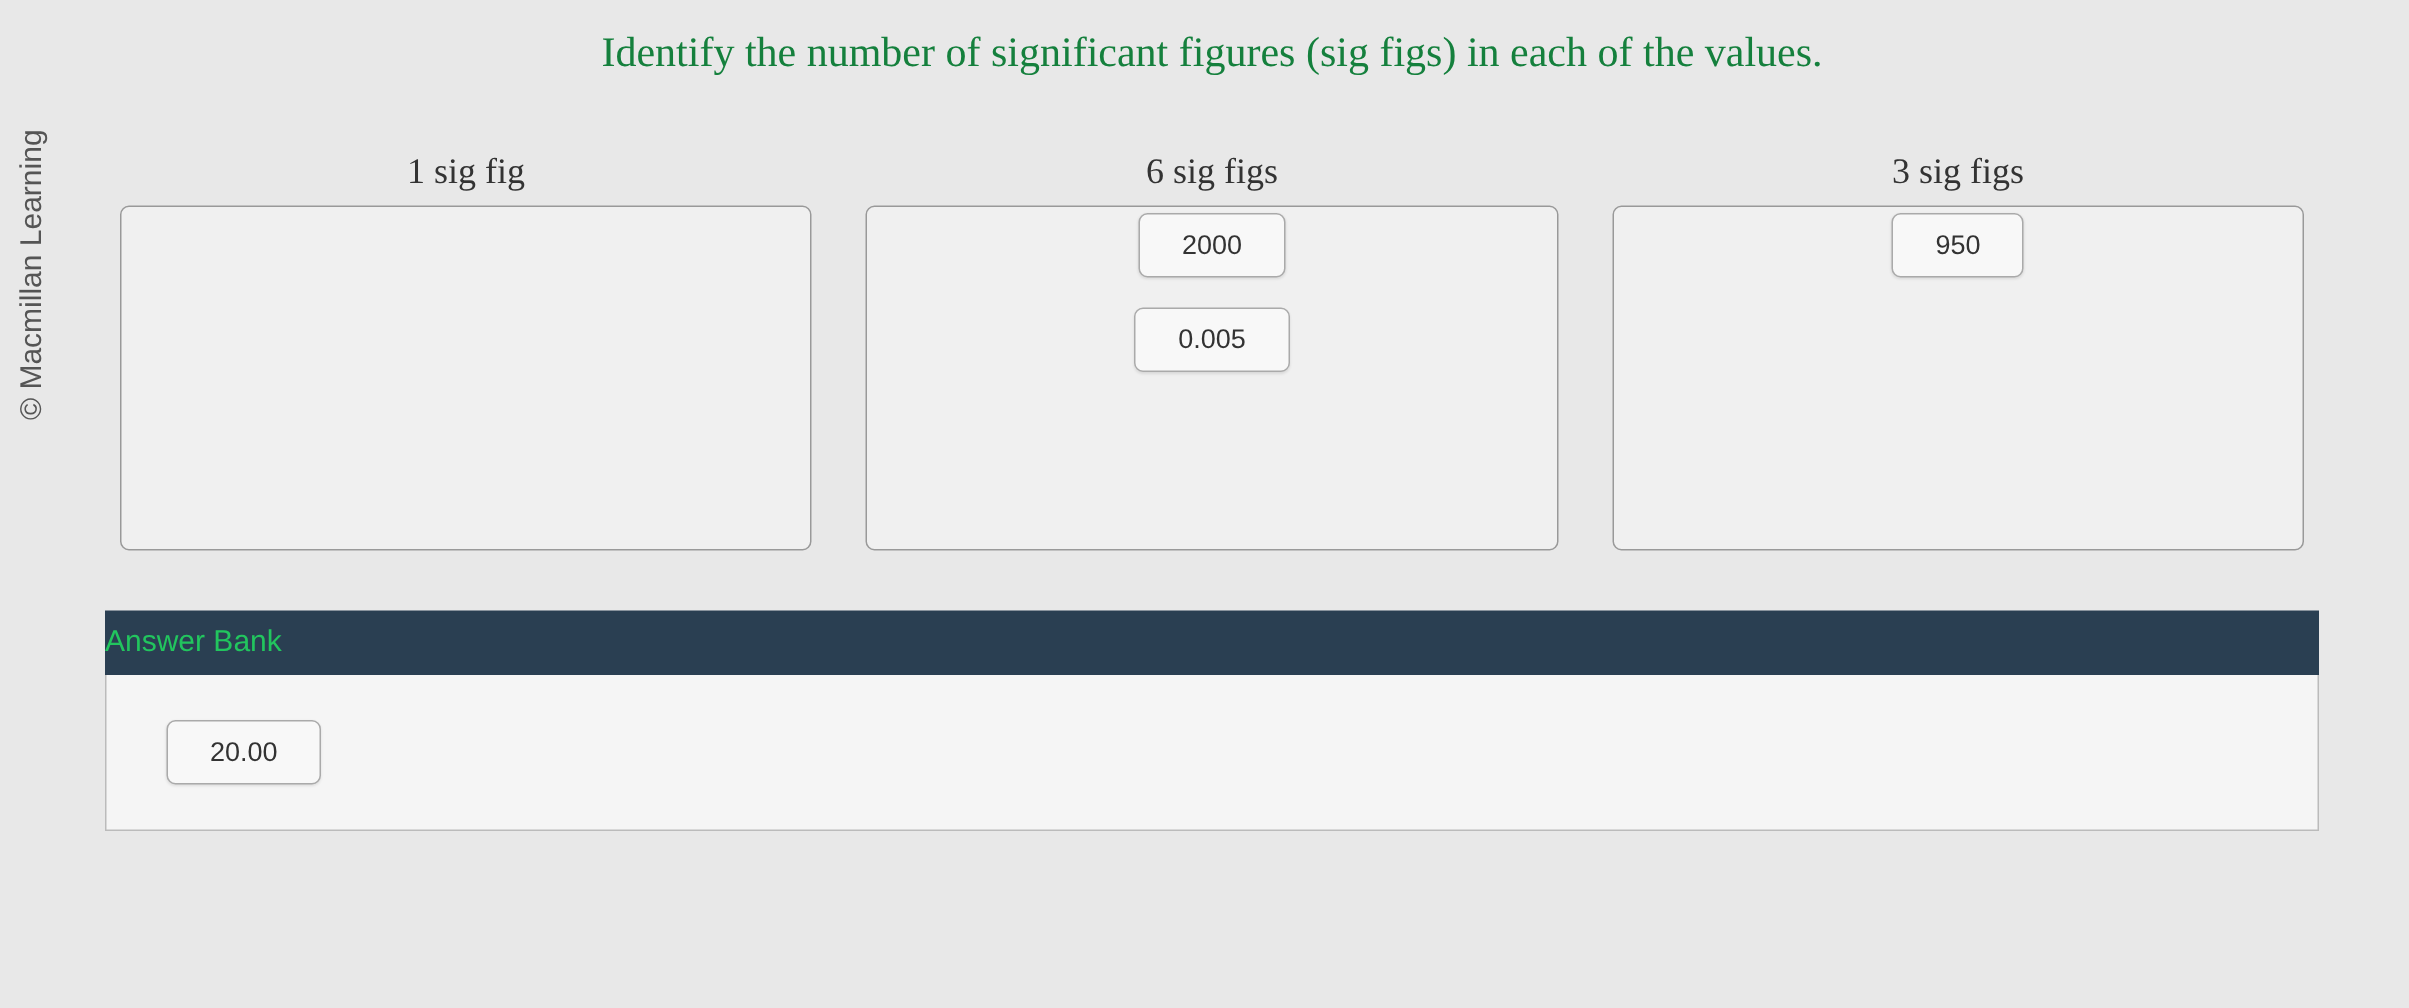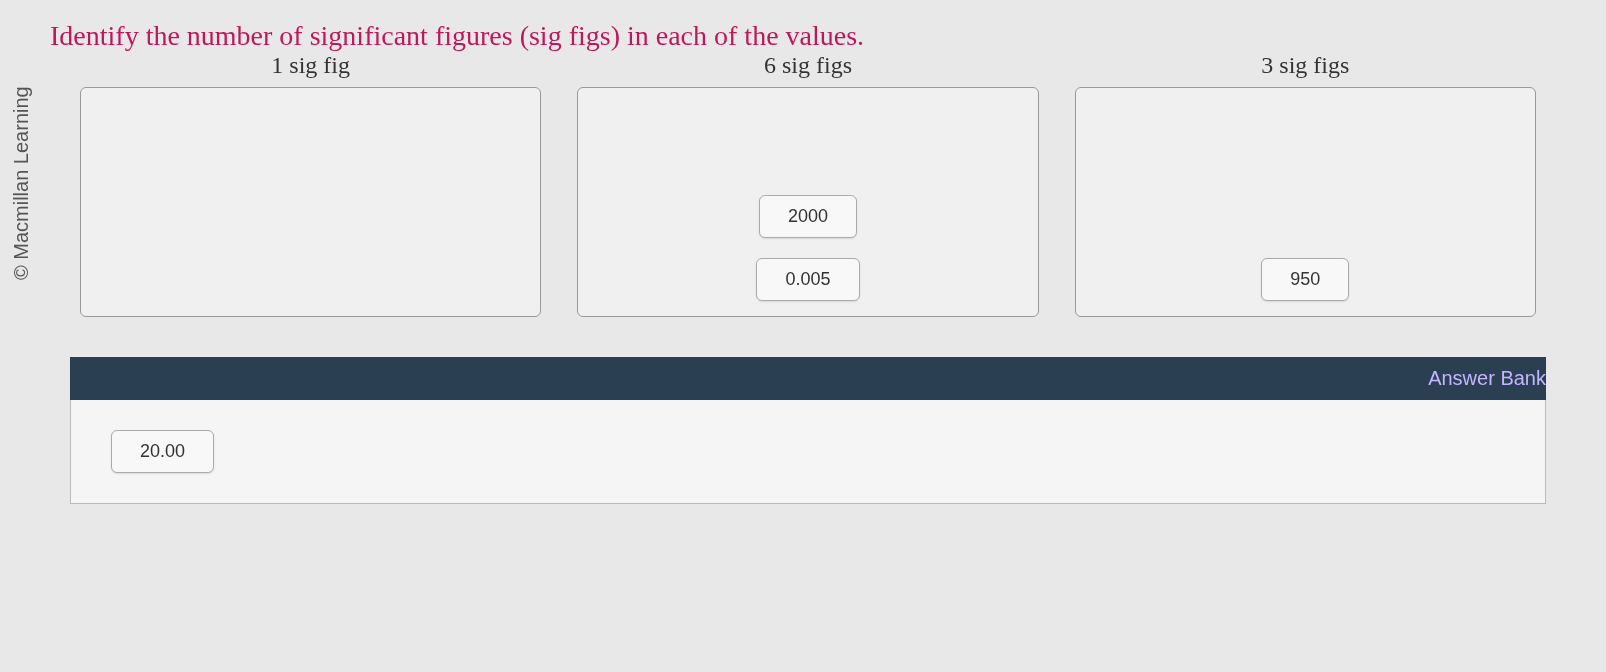--- a/index.html
+++ b/index.html
@@ -24,22 +24,24 @@
       font-size: 20px;
       color: #555;
       font-family: Arial, sans-serif;
       white-space: nowrap;
     }
     .content {
       padding: 20px 40px 20px 50px;
     }
     .instruction {
       font-size: 28px;
-      color: #be185d;
+      color: #15803d;
+      margin-bottom: 50px;
       padding-left: 0;
+      text-align: center;
     }
     .categories {
       display: flex;
       gap: 36px;
       justify-content: space-between;
       margin-bottom: 40px;
       padding: 0 30px;
     }
     .category {
       flex: 1;
@@ -54,43 +56,43 @@
     }
     .drop-zone {
       width: 100%;
       min-height: 230px;
       border: 1px solid #999;
       border-radius: 6px;
       background: #f0f0f0;
       display: flex;
       flex-direction: column;
       align-items: center;
-      justify-content: flex-end;
+      justify-content: flex-start;
       gap: 20px;
-      padding: 15px;
+      padding: 4px;
     }
     .chip {
       background: #f8f8f8;
       border: 1px solid #aaa;
       border-radius: 6px;
       padding: 10px 28px;
       font-size: 18px;
       color: #333;
       font-family: Arial, sans-serif;
       cursor: move;
       box-shadow: 0 1px 2px rgba(0,0,0,0.1);
       white-space: nowrap;
     }
     .answer-bank-container {
       margin: 0 20px;
     }
     .answer-bank-header {
       background: #2a3f52;
-      color: #c4b5fd;
-      text-align: right;
+      color: #22c55e;
+      text-align: left;
       padding: 10px 0;
       font-size: 20px;
       font-family: Arial, sans-serif;
     }
     .answer-bank-body {
       background: #f5f5f5;
       border-left: 1px solid #bbb;
       border-right: 1px solid #bbb;
       border-bottom: 1px solid #bbb;
       padding: 30px 40px;

